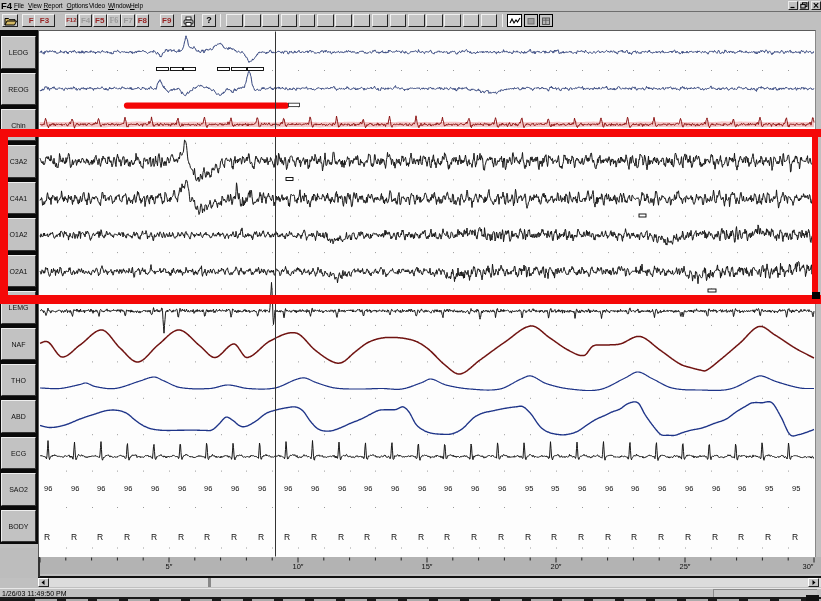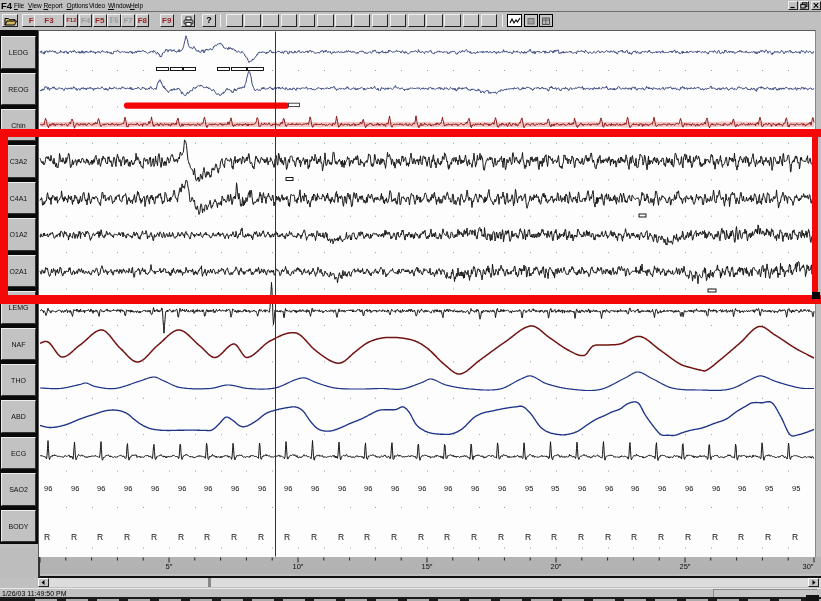--- a/index.html
+++ b/index.html
@@ -54,21 +54,21 @@
         <path d="M1.8 1.2 6.2 5.6M6.2 1.2 1.8 5.6" stroke="#000" stroke-width="1.1"></path>
       </svg></span>
 </div>
 <div id="toolbar">
   <div class="tbtn" style="left:2px;width:16px;"><svg width="13" height="11" viewBox="0 0 13 11" style="margin-top:1px">
         <path d="M1 9 V2.5 h3.5 l1 1.2 H11 V5" fill="#d4b964" stroke="#000" stroke-width="1"></path>
         <path d="M1 9 L3 5 h9.5 L10.5 9 Z" fill="#d4b964" stroke="#000" stroke-width="1"></path>
       </svg></div>
   <div class="tbtn" style="left:22px;width:23px;">F2</div>
     <div class="tbtn sm" style="left:36.2px;width:13.5px;">F11</div>
-    <div class="tbtn" style="left:34px;width:30px;">F3</div>
+    <div class="tbtn" style="left:34px;width:21px;">F3</div>
     <div class="tbtn sm" style="left:64.6px;width:13.5px;">F12</div>
     <div class="tbtn dis" style="left:78.8px;width:13.5px;">F4</div>
     <div class="tbtn" style="left:93px;width:13.5px;">F5</div>
     <div class="tbtn dis" style="left:107.2px;width:13.5px;font-family:Liberation Serif, serif;">F6</div>
     <div class="tbtn dis" style="left:121.4px;width:13.5px;">F7</div>
     <div class="tbtn" style="left:135.6px;width:13.5px;">F8</div>
     <div class="tbtn" style="left:160px;width:13.5px;">F9</div>
   <div class="tbtn" style="left:181px;width:14px;"><svg width="11" height="11" viewBox="0 0 11 11" style="margin-top:1px">
         <rect x="3" y="1" width="5" height="3" fill="#fff" stroke="#000" stroke-width="0.8"></rect>
         <rect x="1" y="4" width="9" height="4" rx="1" fill="#b9b9b9" stroke="#000" stroke-width="0.8"></rect>

